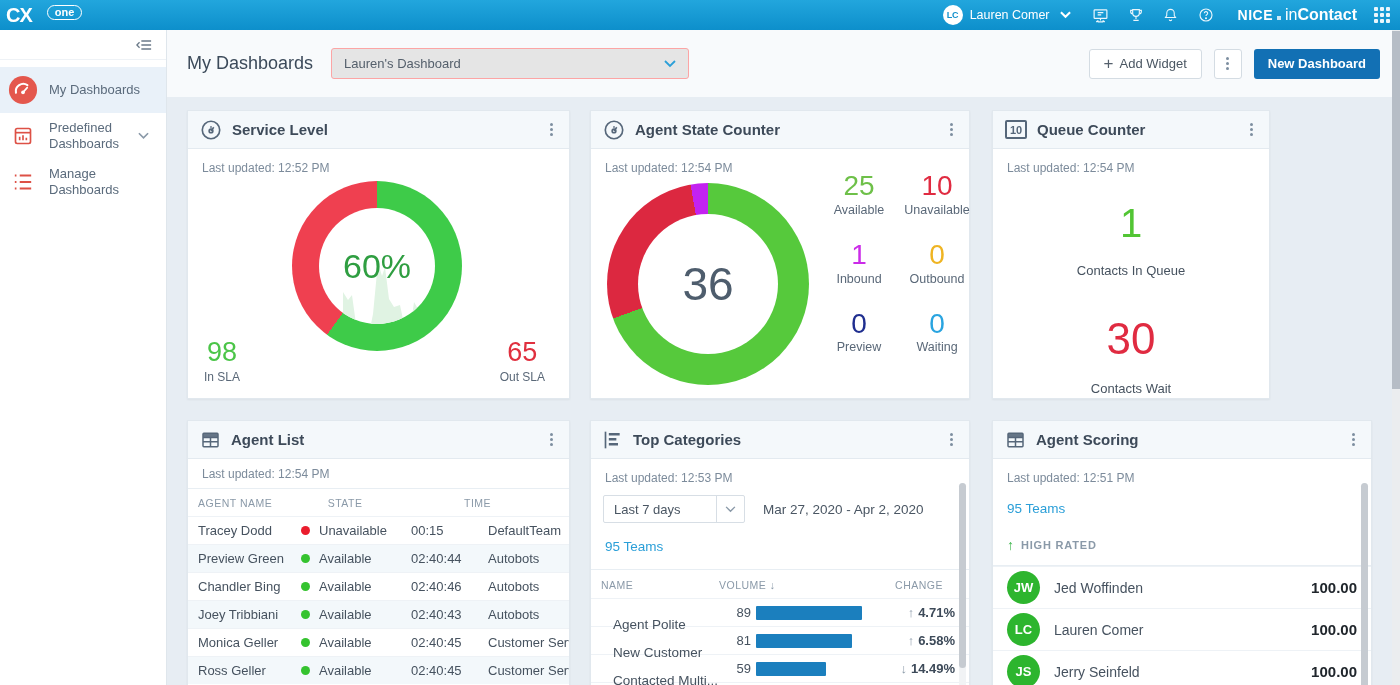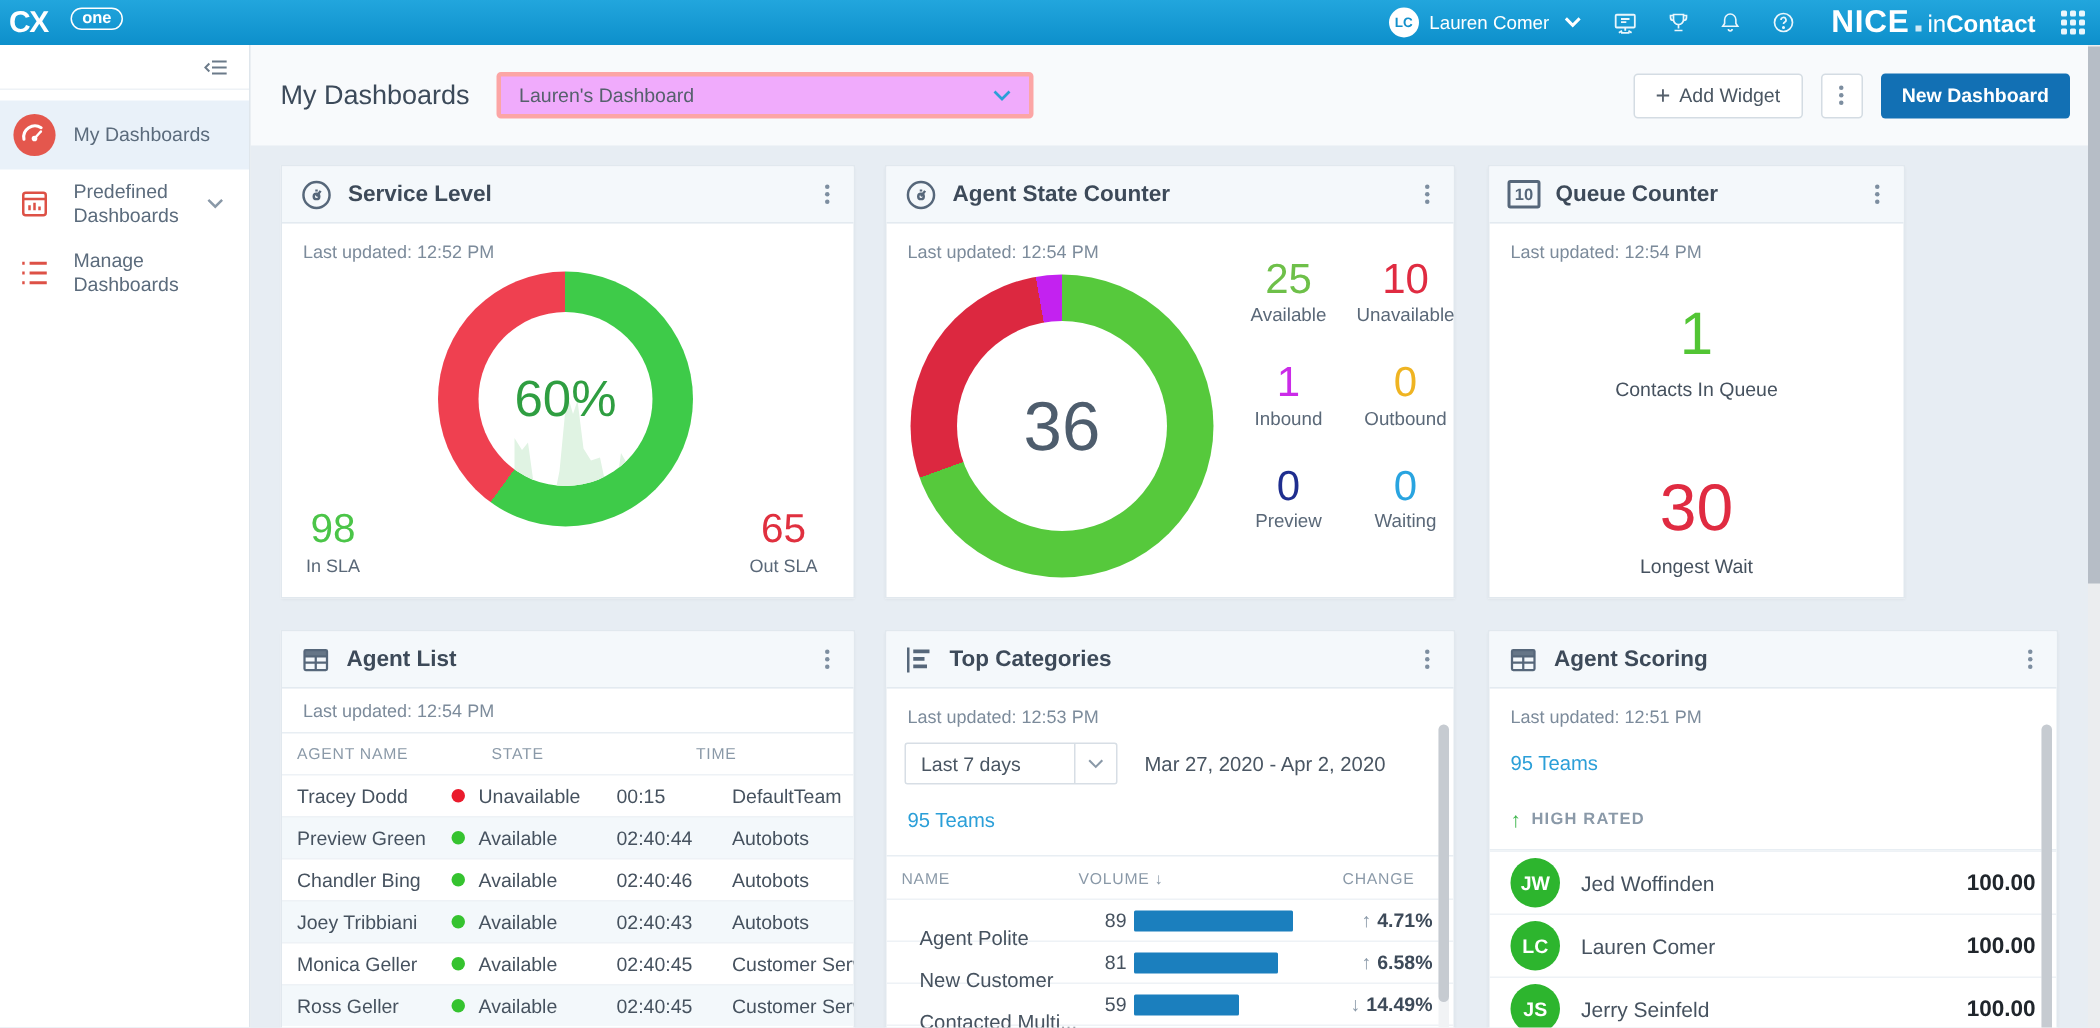--- a/index.html
+++ b/index.html
@@ -14,21 +14,21 @@
   .logo-cx { font-size:20px; font-weight:700; letter-spacing:-1px; }
   .logo-one { font-size:11px; font-weight:600; border:1.5px solid #fff; border-radius:10px;
     padding:0 7px 1px 7px; margin-left:15px; position:relative; top:-3px; }
   .topbar-right { display:flex; align-items:center; gap:17px; }
   .user-chip { display:flex; align-items:center; gap:7px; cursor:pointer; }
   .avatar-sm { width:20px; height:20px; border-radius:50%; background:#fff; color:#1390cb;
     font-size:9px; font-weight:700; display:flex; align-items:center; justify-content:center; }
   .user-name { color:#fff; font-size:12.5px; }
   .tb-icon { width:18px; height:18px; display:flex; align-items:center; justify-content:center; color:#eaf6fc; }
   .brand { display:flex; align-items:baseline; color:#fff; margin-left:6px; }
-  .brand-bold { font-size:21px; font-weight:800; letter-spacing:.5px; }
+  .brand-bold { font-size:14px; font-weight:800; letter-spacing:.5px; }
   .brand-dot { width:4px; height:4px; background:#cfe9f6; margin:0 4px; display:inline-block; }
   .brand-in { font-size:16px; font-weight:400; }
   .brand-contact { font-size:16px; font-weight:700; }
   .grid-icon { display:grid; grid-template-columns:repeat(3,4px); grid-template-rows:repeat(3,4px); gap:2px; }
   .grid-icon i { background:#eaf6fc; border-radius:1px; }
 
   
   .sidebar { position:absolute; left:0; top:30px; width:167px; bottom:0; background:#fff;
     border-right:1px solid #dfe6ec; z-index:20; }
   .collapse-row { height:30px; display:flex; align-items:center; justify-content:flex-end;
@@ -40,21 +40,21 @@
   .side-menu { margin-top:7px; }
   .side-link { height:46px; }
   .side-link .lbl { font-size:13px; color:#5b6b7c; flex:1; line-height:1.25; }
   .side-link.active { background:#e9f1f9; }
   .chev-gray { color:#8a99a8; margin-right:6px; }
 
   
   .page-header { position:absolute; left:167px; top:30px; right:0; height:67px; background:#f8fafc;
     display:flex; align-items:center; padding:0 20px; z-index:10; }
   .page-title { font-size:18px; color:#3c4a5a; margin-right:18px; white-space:nowrap; }
-  .dash-select { width:358px; height:31px; background:#f0abfc; border:3px solid #fca5a5; border-radius:3px;
+  .dash-select { width:358px; height:31px; background:#e5e5e5; border:1px solid #fca5a5; border-radius:3px;
     display:flex; align-items:center; justify-content:space-between; padding:0 12px; cursor:pointer; }
   .dash-select .val { font-size:13px; color:#55606c; }
   .hdr-actions { margin-left:auto; display:flex; align-items:center; gap:12px; }
   .btn-add { height:30px; background:#fff; border:1px solid #d4dce3; border-radius:3px; padding:0 14px;
     display:flex; align-items:center; gap:6px; font-size:13px; color:#4a5662; cursor:pointer; }
   .btn-add .plus { font-size:17px; font-weight:400; color:#55606c; }
   .btn-kebab { width:28px; height:30px; background:#fff; border:1px solid #d4dce3; border-radius:3px;
     display:flex; flex-direction:column; align-items:center; justify-content:center; gap:2px; cursor:pointer; }
   .btn-kebab i, .kebab i { width:3px; height:3px; border-radius:50%; background:#7d8ea0; display:block; }
   .btn-primary { height:30px; background:#1270b4; border:none; border-radius:3px; padding:0 14px;
@@ -88,21 +88,21 @@
   .as-total { font-size:46px; color:#4e5d6d; }
   .as-stats { position:absolute; left:232px; top:60px; width:150px; display:grid;
     grid-template-columns:1fr 1fr; row-gap:23px; column-gap:6px; text-align:center; }
   .stat-value { font-size:28px; line-height:1.1; }
   .stat-label { font-size:12.5px; color:#5a6878; margin-top:1px; }
 
   
   .qc-block { position:absolute; left:0; right:0; text-align:center; }
   .qc-value-lg { font-size:40px; }
   .qc-value-xl { font-size:44px; }
-  .qc-label { font-size:13px; color:#46525f; margin-top:6px; }
+  .qc-label { font-size:13px; color:#46525f; margin-top:17px; }
   .qc-icon { min-width:22px; height:19px; border:2px solid #56677a; border-radius:2px; color:#56677a;
     font-size:11px; font-weight:700; display:flex; align-items:center; justify-content:center; padding:0 1px; }
 
   
   .al-updated { height:30px; display:flex; align-items:center; padding:0 14px; font-size:12px;
     color:#7c8b9b; border-bottom:1px solid #e8eef3; }
   .al-head { display:flex; height:27px; align-items:center; font-size:10.5px; color:#8a99a8;
     letter-spacing:.5px;gap:32px; }
   .al-row { display:flex; height:28px; align-items:center; font-size:13px; color:#46525f;
     border-top:1px solid #eef2f6; }
@@ -392,21 +392,21 @@
           <i></i>
         </div>
     </div>
     <div class="last-updated">Last updated: 12:54 PM</div>
     <div class="qc-block" style="top:90px;">
       <div class="qc-value-lg" style="color: rgb(82, 197, 52);">1</div>
       <div class="qc-label">Contacts In Queue</div>
     </div>
     <div class="qc-block" style="top:203px;">
       <div class="qc-value-xl" style="color: rgb(224, 43, 65);">30</div>
-      <div class="qc-label">Longest Wait</div>
+      <div class="qc-label">Contacts Wait</div>
     </div>
   </section>
 
   <section class="widget" style="left:20px; top:323px; width:383px; height:300px;">
     <div class="w-header">
       <span class="w-icon">
         <svg width="21" height="20" viewBox="0 0 24 24" fill="none" stroke="currentColor" stroke-width="1.8">
           <rect x="3" y="4" width="18" height="16" rx="1"></rect>
             <path d="M3 9h18M3 14h18M12 9v11"></path>
             <rect x="3" y="4" width="18" height="5" fill="currentColor" stroke="none" opacity=".9"></rect>

